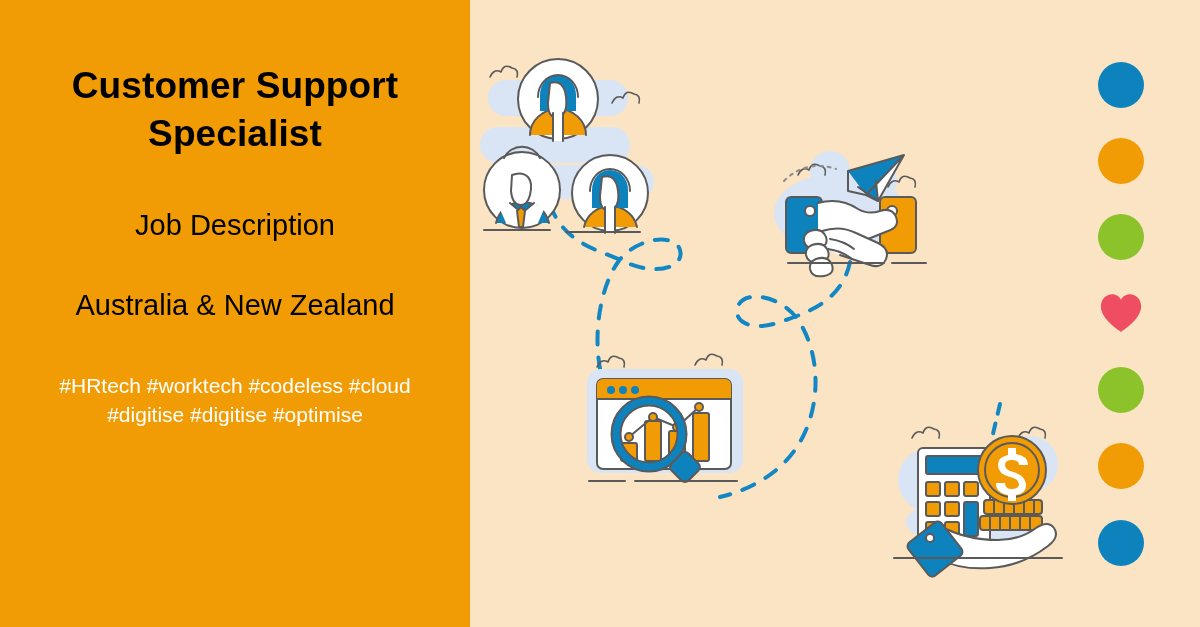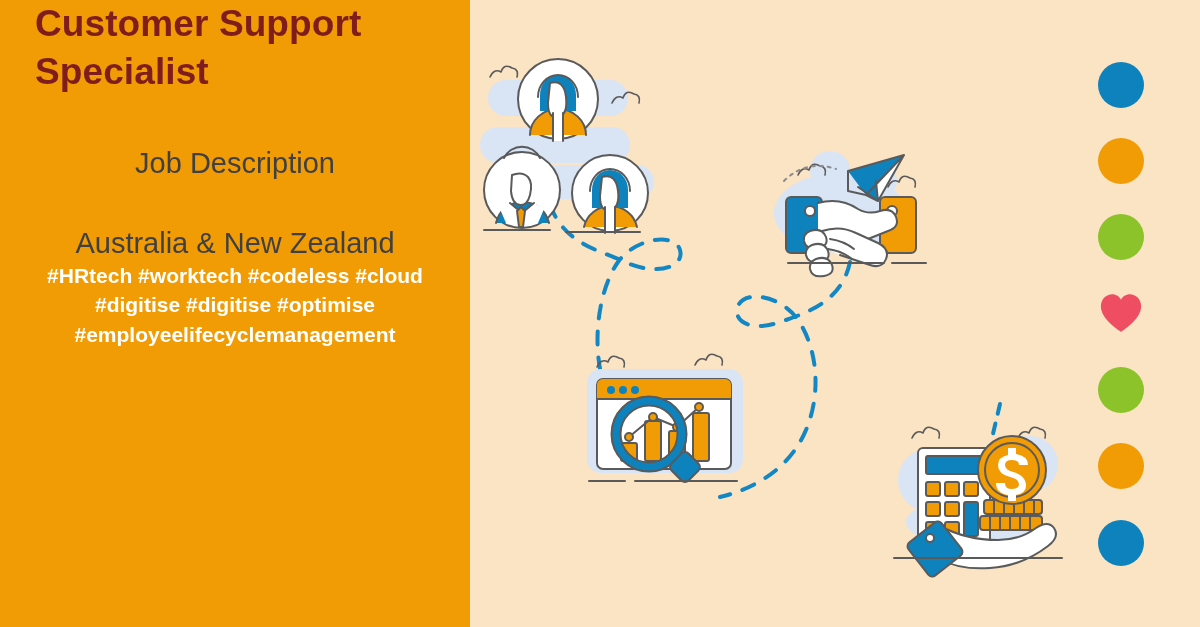--- a/index.html
+++ b/index.html
@@ -27,42 +27,45 @@
     height: 627px;
     background: #F29C05;
     flex: 0 0 470px;
     box-sizing: border-box;
     padding: 0 28px;
     display: flex;
     flex-direction: column;
     align-items: center;
   }
   .job-title {
-    color: #7f1d1d;
+    color: #000000;
     font-weight: bold;
     font-size: 37px;
     line-height: 1.30;
+    text-align: center;
+    margin-top: 62px;
     letter-spacing: 0.1px;
     max-width: 400px;
   }
   .sub-line {
-    color: #404040;
+    color: #000000;
     font-size: 29px;
     font-weight: 400;
     text-align: center;
     line-height: 1.2;
     margin-top: 45px;
   }
   .sub-line.first { margin-top: 50px; }
   .hashtags {
     color: #ffffff;
     font-size: 21px;
-    font-weight: 700;
+    font-weight: 400;
     text-align: center;
     line-height: 1.40;
+    margin-top: 48px;
     max-width: 400px;
   }
 
   
   .right-panel {
     position: relative;
     flex: 1 1 auto;
     height: 627px;
     background: #FAE4C4;
     overflow: hidden;
@@ -106,21 +109,20 @@
     <div class="job-title">Customer Support Specialist</div>
 
     <div class="sub-line first">Job Description</div>
 
 
     <div class="sub-line">Australia &amp; New Zealand</div>
 
     <div class="hashtags">
       <div>#HRtech #worktech #codeless #cloud</div>
       <div>#digitise #digitise #optimise</div>
-      <div>#employeelifecyclemanagement</div>
     </div>
   </div>
 
   <div class="right-panel">
 
     <svg class="illustration-layer" viewBox="0 0 730 627" width="730" height="627">
 
       <defs>
         <style>
           .ln  { fill:none; stroke:#5A5A5A; stroke-width:2; stroke-linecap:round; stroke-linejoin:round; }

